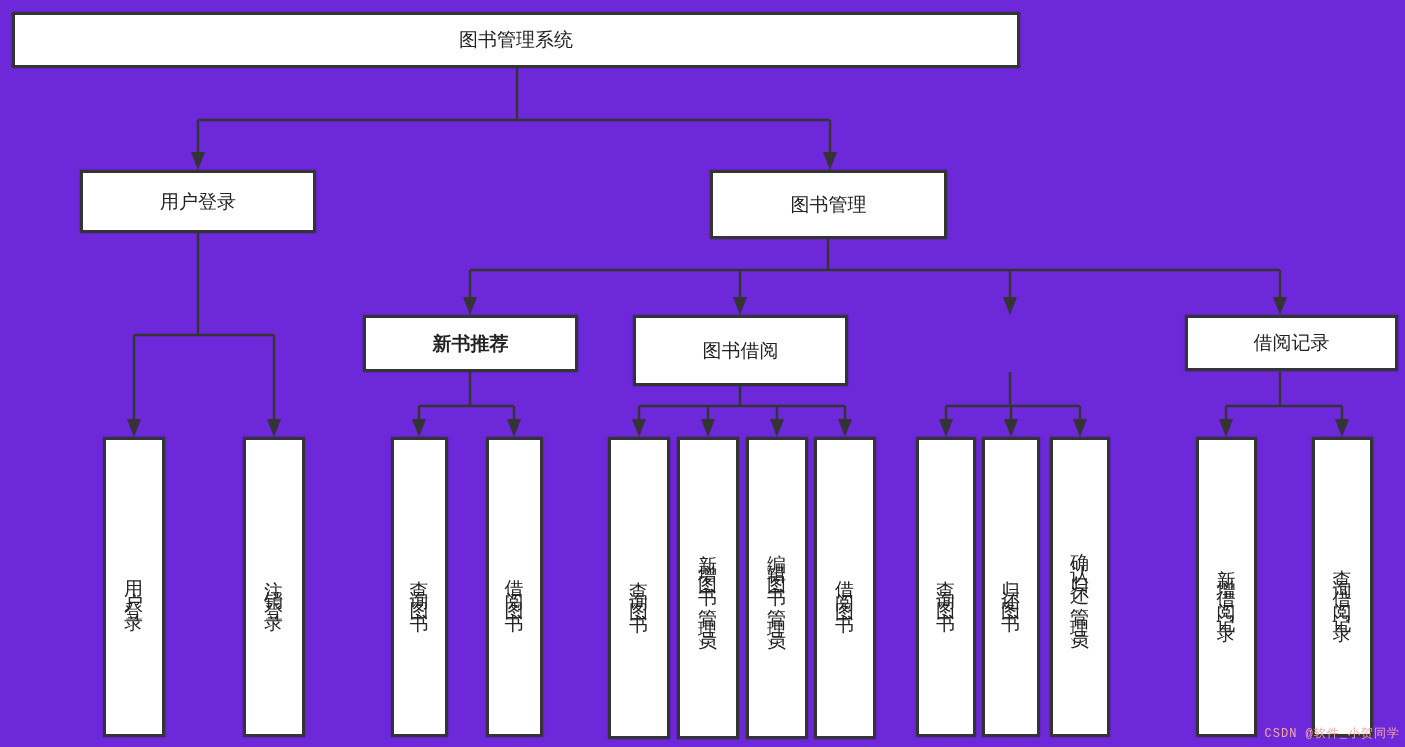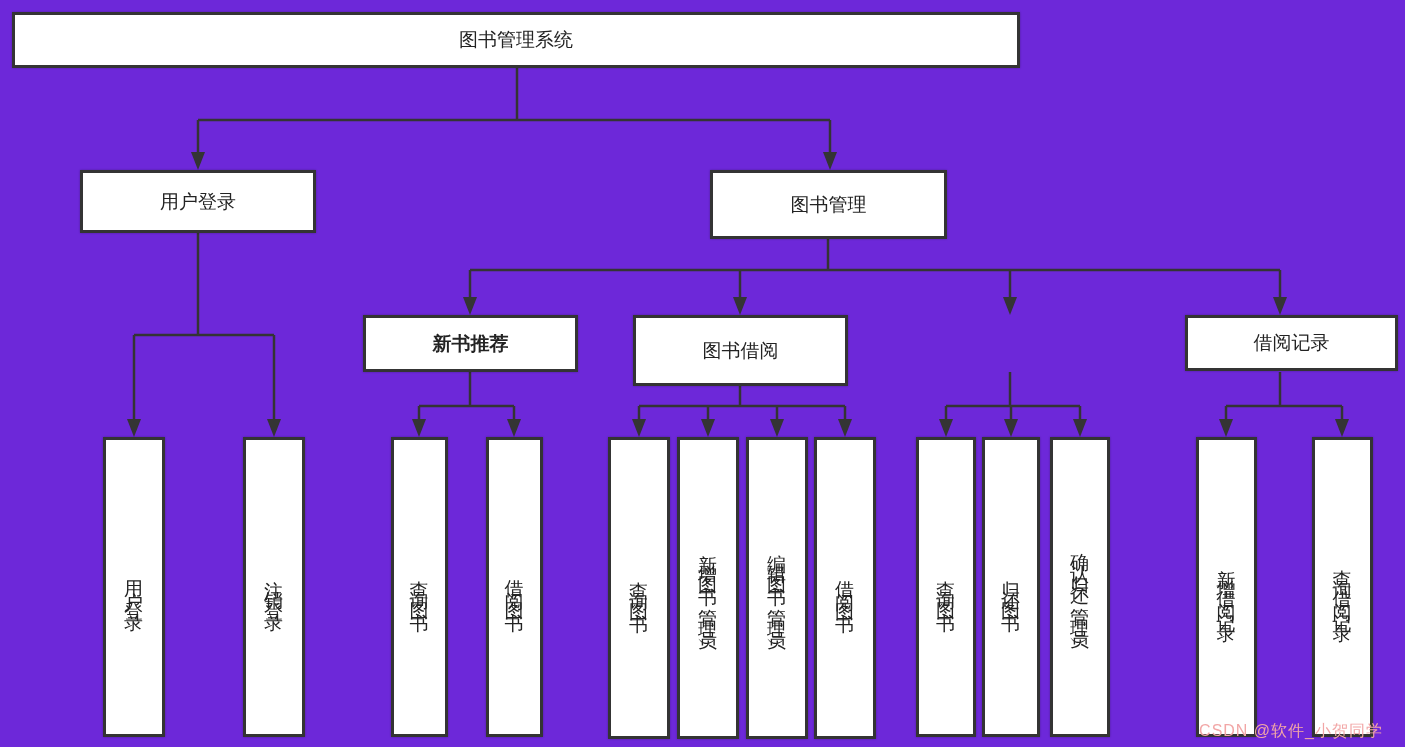--- a/index.html
+++ b/index.html
@@ -42,26 +42,27 @@
   }
   .v-node {
     writing-mode: vertical-rl;
     text-orientation: mixed;
     letter-spacing: 11px;
     line-height: 1;
     white-space: normal;
   }
   .watermark {
     position: absolute;
-    right: 22px;
+    right: 5px;
     bottom: 5px;
-    font-size: 16px;
+    font-size: 12px;
     letter-spacing: 1px;
     color: #f2a6a6;
     z-index: 6;
+    font-family: Liberation Mono, monospace;
   }
 </style>
 </head>
 <body>
 
 <div class="canvas">
 
   <svg class="connectors" viewBox="0 0 1405 747" xmlns="http://www.w3.org/2000/svg">
 
     <g>

